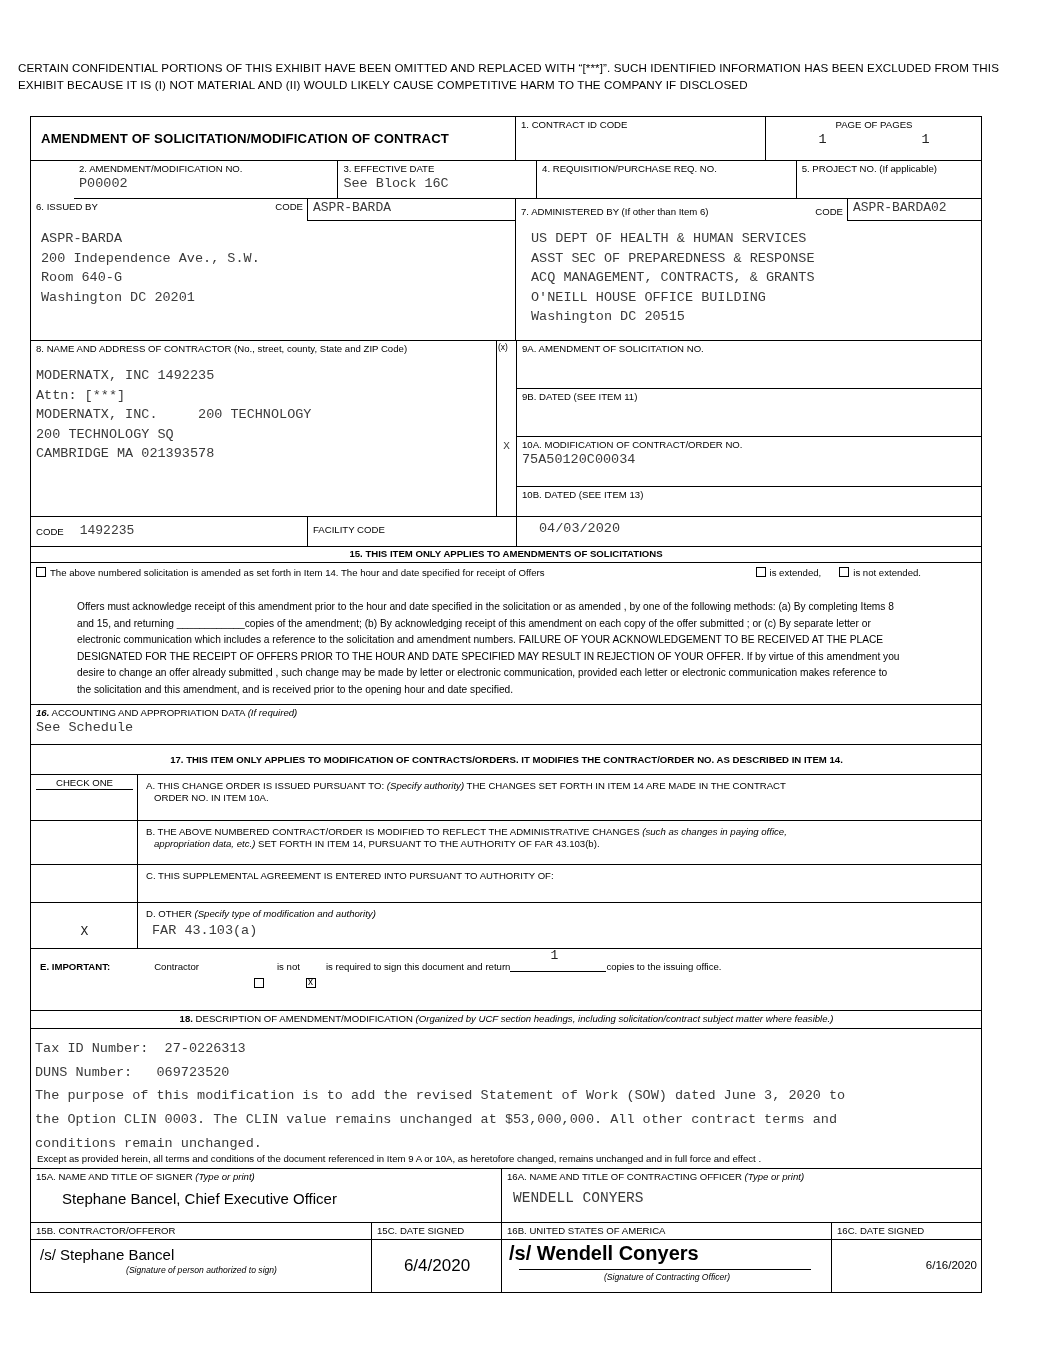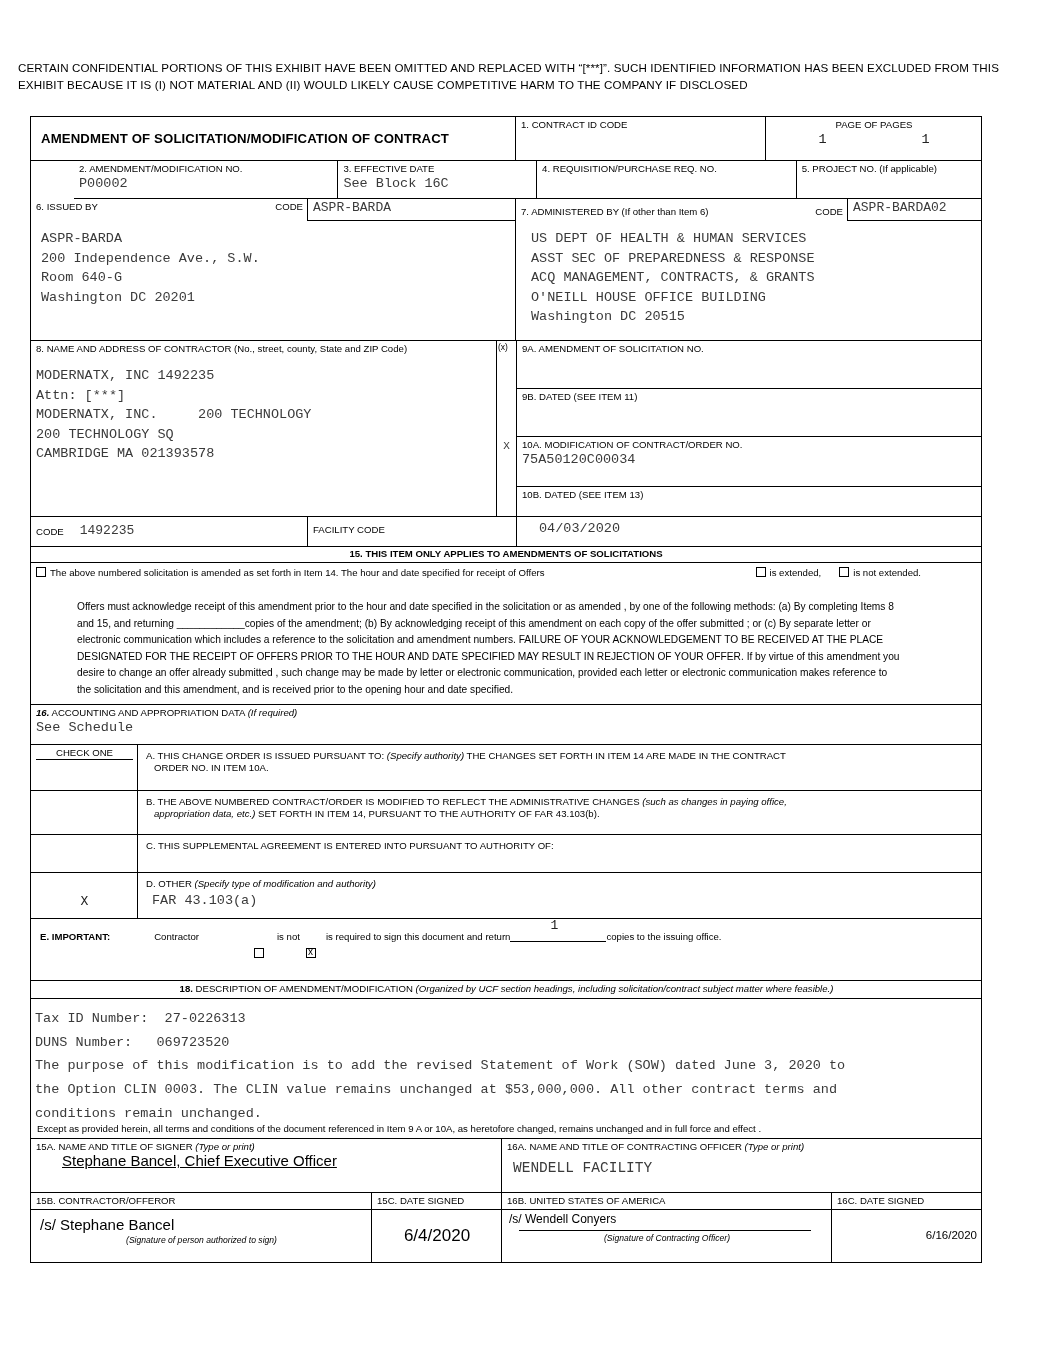--- a/index.html
+++ b/index.html
@@ -268,20 +268,25 @@
       </div>
     </div>
 
     <div class="row">
       <div class="cell bb" style="width:950px;height:40px;">
         <div class="lbl"><span style="font-weight:bold;font-style:italic;">16.</span> <span>ACCOUNTING AND APPROPRIATION DATA <i>(If required)</i></span></div>
         <div class="val">See Schedule</div>
       </div>
     </div>
 
+    <div class="row">
+      <div class="cell bb" style="width:950px;height:30px;display:flex;align-items:center;justify-content:center;">
+        <div class="lbl lblb center">17. THIS ITEM ONLY APPLIES TO MODIFICATION OF CONTRACTS/ORDERS. IT MODIFIES THE CONTRACT/ORDER NO. AS DESCRIBED IN ITEM 14.</div>
+      </div>
+    </div>
 
     <div class="row">
       <div class="cell bb" style="width:106px;height:46px;">
         <div class="lbl center" style="border-bottom:1px solid #000;padding-bottom:1px;">CHECK ONE</div>
       </div>
       <div class="cell bl bb" style="width:844px;height:46px;padding-top:5px;padding-left:8px;">
         <div class="lbl" style="line-height:1.3;">A. THIS CHANGE ORDER IS ISSUED PURSUANT TO: <i>(Specify authority)</i> THE CHANGES SET FORTH IN ITEM 14 ARE MADE IN THE CONTRACT<br><span style="padding-left:8px;">ORDER NO. IN ITEM 10A.</span></div>
       </div>
     </div>
 
@@ -346,25 +351,25 @@
 
     <div class="row">
       <div class="cell bb" style="width:950px;height:22px;padding-top:6px;padding-left:6px;">
         <div class="lbl">Except as provided herein, all terms and conditions of the document referenced in Item 9 A or 10A, as heretofore changed, remains unchanged and in full force and effect .</div>
       </div>
     </div>
 
     <div class="row">
       <div class="cell bb" style="width:470px;height:54px;">
         <div class="lbl"><span>15A. NAME AND TITLE OF SIGNER </span><i>(Type or print)</i></div>
-        <div class="sig" style="padding-left:26px;text-decoration:underline;">Stephane Bancel, Chief Executive Officer</div>
+        <div class="sig" style="margin-top:8px;padding-left:26px;">Stephane Bancel, Chief Executive Officer</div>
       </div>
       <div class="cell bl bb" style="width:480px;height:54px;">
         <div class="lbl"><span>16A. NAME AND TITLE OF CONTRACTING OFFICER </span><i>(Type or print)</i></div>
-        <div class="sigmono" style="margin-top:8px;padding-left:6px;">WENDELL FACILITY</div>
+        <div class="sigmono" style="margin-top:8px;padding-left:6px;">WENDELL CONYERS</div>
       </div>
     </div>
 
     <div class="row">
       <div class="cell bb" style="width:340px;height:17px;">
         <div class="lbl">15B. CONTRACTOR/OFFEROR</div>
       </div>
       <div class="cell bl bb" style="width:130px;height:17px;">
         <div class="lbl">15C. DATE SIGNED</div>
       </div>
@@ -378,21 +383,21 @@
 
     <div class="row">
       <div class="cell" style="width:340px;height:52px;padding-top:6px;">
         <div class="sig" style="padding-left:4px;">/s/ Stephane Bancel</div>
         <div class="tiny-c" style="margin-top:2px;">(Signature of person authorized to sign)</div>
       </div>
       <div class="cell bl" style="width:130px;height:52px;display:flex;align-items:center;justify-content:center;">
         <div class="sig" style="font-size:17px;">6/4/2020</div>
       </div>
       <div class="cell bl" style="width:330px;height:52px;padding-top:2px;">
-        <div class="sig" style="font-size:12px;padding-left:2px;">/s/ Wendell Conyers</div>
+        <div class="sig" style="font-size:20px;padding-left:2px;font-weight:bold;">/s/ Wendell Conyers</div>
         <div style="border-top:1px solid #000;margin:4px 16px 0 12px;"></div>
         <div class="tiny-c" style="margin-top:2px;">(Signature of Contracting Officer)</div>
       </div>
       <div class="cell bl" style="width:150px;height:52px;display:flex;align-items:center;justify-content:flex-end;">
         <div class="lbl" style="font-size:11.5px;">6/16/2020</div>
       </div>
     </div>
 
   </div>
 </div>

